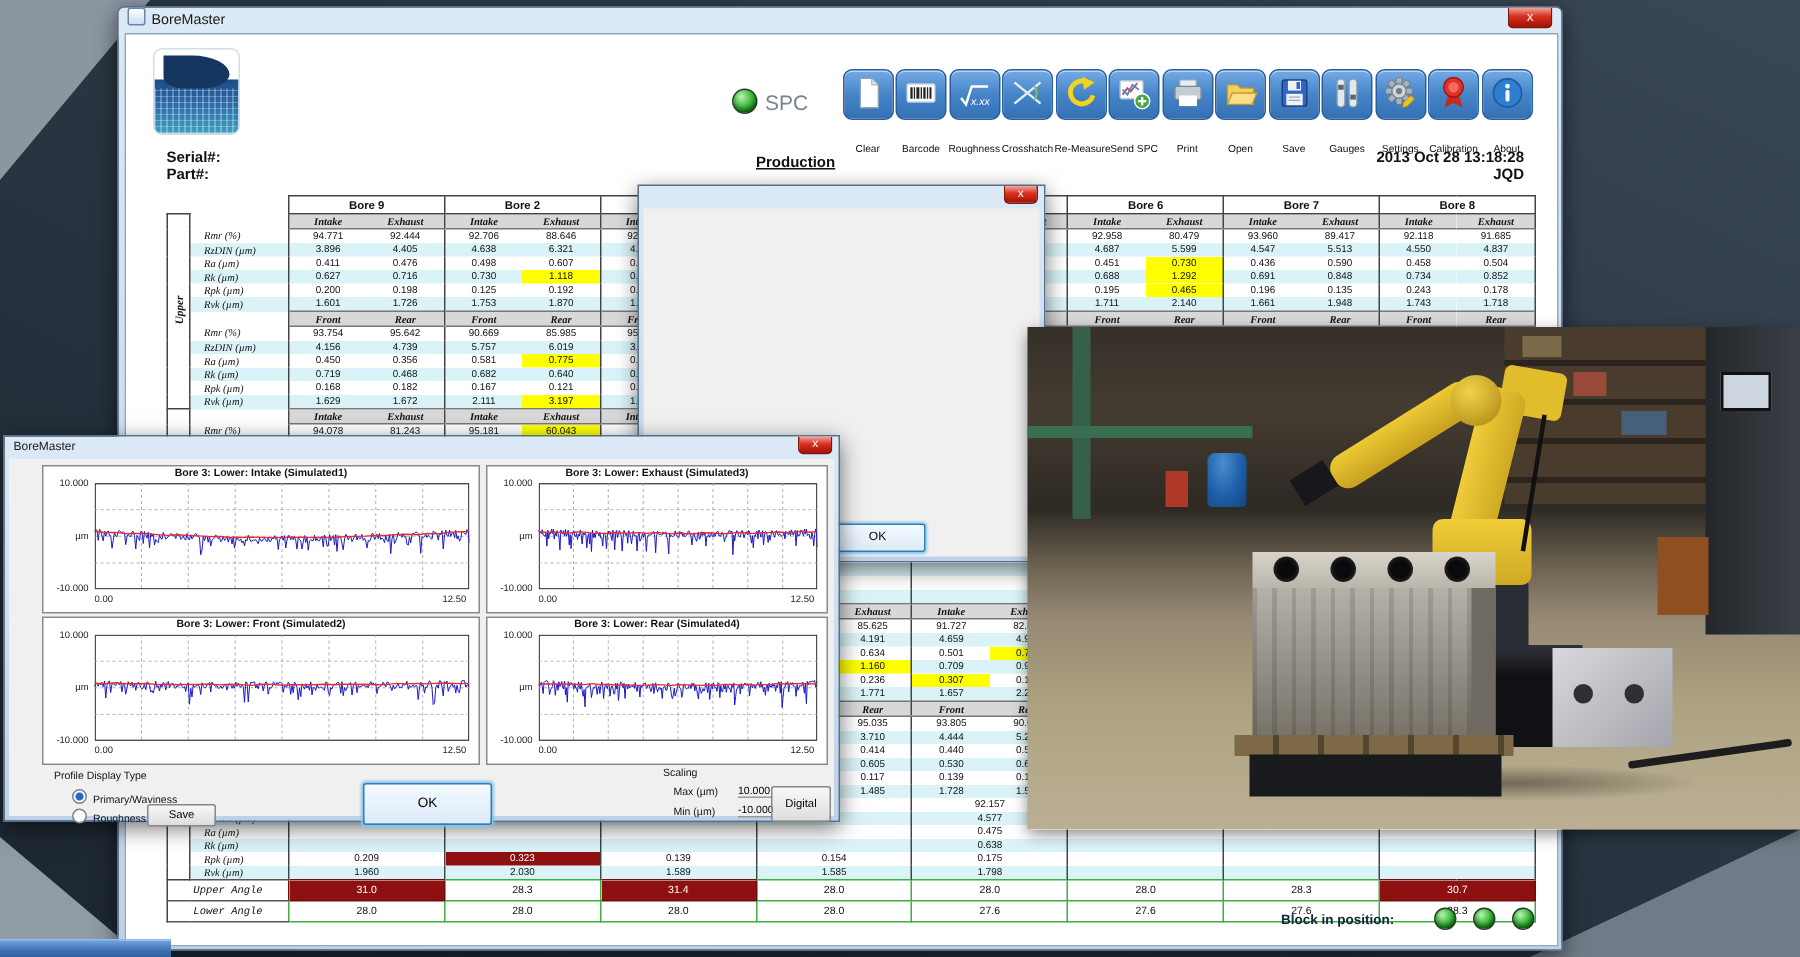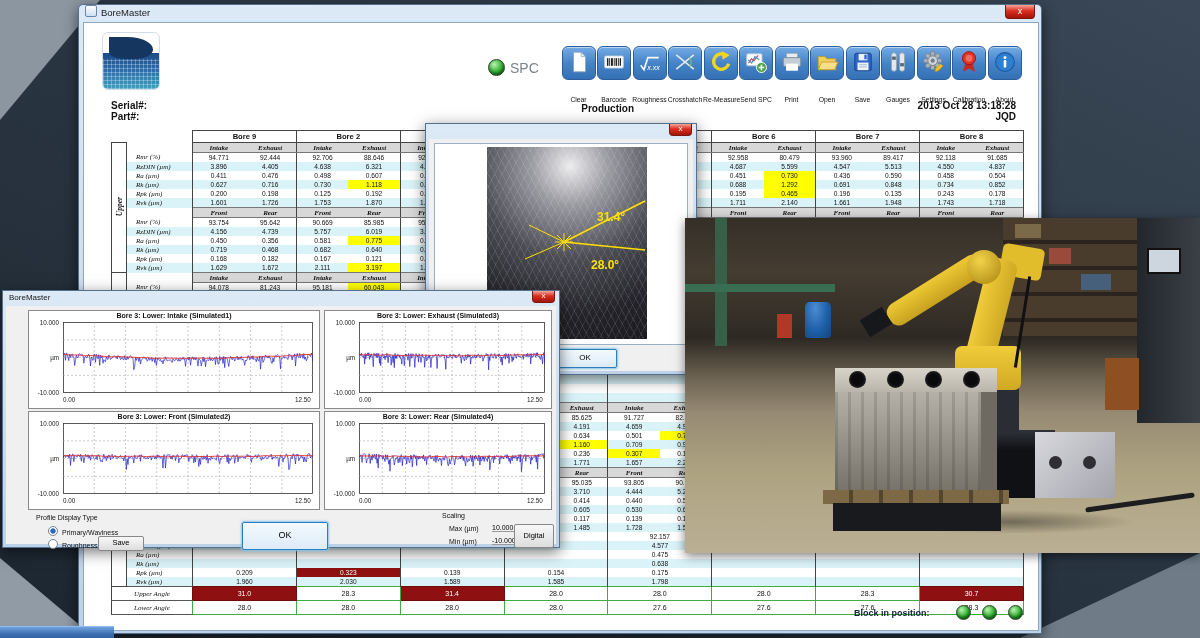--- a/index.html
+++ b/index.html
@@ -61,21 +61,21 @@
     font-style:italic;font-family:"Liberation Serif",serif;font-size:7px;background:#fff;}
   .bmtable td.ph{background:#d8d8d8;font-style:italic;font-weight:bold;font-family:"Liberation Serif",serif;
     font-size:7px;border-top:1px solid #777;border-bottom:1px solid #777;}
   .bmtable td.v0{border-left:1px solid #444;}
   .bmtable td.vend{border-right:1px solid #444;}
   .bmtable tr.stripe td.val{background:#daf3f8;}
   .bmtable tr.stripe td.rlabel{background:#daf3f8;}
   .bmtable td.yellow{background:#ffff00 !important;}
   .bmtable td.redcell{background:#8f1010 !important;color:#fff;}
   .bmtable .anglerow td{height:13px;border-top:1px solid #555;border-bottom:1px solid #555;}
-  .bmtable td.alabel{font-style:italic;font-family:Liberation Serif, serif;font-size:7px;
+  .bmtable td.alabel{font-style:italic;font-family:Liberation Mono, monospace;font-size:7px;
     border-left:1px solid #444;}
   .bmtable td.acell{border:1px solid #3fae3f;font-size:7px;}
   .bmtable td.acell.redcell{border:1px solid #6e0c0c;}
   .footer{position:absolute;left:770px;top:582px;display:flex;align-items:center;}
   .footer .flabel{font-size:9px;font-weight:bold;color:#10243a;margin-right:26px;}
   .footer .led{width:13px;height:13px;margin-right:11px;}
   
   .chwin{left:425px;top:123px;width:270px;height:250px;z-index:2;}
   .chwin .titlebar{height:14px;font-size:8px;line-height:14px;}
   .chbody{position:absolute;left:3px;top:15px;right:3px;bottom:3px;background:#f0f0f0;}
@@ -257,21 +257,21 @@
                   <circle cx="11" cy="11" r="8.6" fill="#2f7fd0" stroke="#1a5a9e" stroke-width="1"></circle>
                   <circle cx="11" cy="6.8" r="1.4" fill="#fff"></circle>
                   <rect x="9.8" y="9.2" width="2.4" height="7" rx="1" fill="#fff"></rect>
                 </svg></span></div>
      <div class="tlabel">About</div>
    </div>
         </div>
 
       <div class="hdrtext" style="left:27px;top:77px;">Serial#:</div>
       <div class="hdrtext" style="left:27px;top:88px;">Part#:</div>
-      <div class="hdrtext" style="left:420px;top:80px;width:130px;text-align:right;">Production</div>
+      <div class="hdrtext" style="left:420px;top:80px;width:130px;text-align:left;text-decoration:underline;">Production</div>
       <div class="hdrtext" style="right:22px;top:77px;text-align:right;">2013 Oct 28  13:18:28</div>
       <div class="hdrtext" style="right:22px;top:88px;text-align:right;">JQD</div>
 
       <table class="bmtable" id="bmtable">
           <colgroup>
             <col style="width:15px">
             <col style="width:66px">
             <col style="width:51.9px">
             <col style="width:51.9px">
             <col style="width:51.9px">
@@ -1199,40 +1199,20 @@
         <span class="led"></span>
         <span class="led"></span>
         <span class="led"></span>
       </div>
     </div>
   </div>
 
   <div class="win chwin">
     <div class="xbtn small" style="right:4px;">x</div>
     <div class="chbody">
-      <div class="chpanel">
-        <div class="chimg">
-          <svg width="160" height="192" viewBox="0 0 160 192">
-            <g stroke="#ffe000" stroke-width="1.6">
-              <line x1="77" y1="95" x2="158" y2="54"></line>
-              <line x1="77" y1="95" x2="158" y2="103"></line>
-              <line x1="77" y1="95" x2="42" y2="78" stroke-width="1"></line>
-              <line x1="77" y1="95" x2="38" y2="112" stroke-width="1"></line>
-            </g>
-            <g stroke="#ffe000" stroke-width="1">
-              <line x1="70" y1="88" x2="84" y2="102"></line>
-                <line x1="84" y1="88" x2="70" y2="102"></line>
-              <line x1="68" y1="95" x2="86" y2="95"></line>
-                <line x1="77" y1="86" x2="77" y2="104"></line>
-            </g>
-            <text x="110" y="74" fill="#ffe000" font-size="12" font-weight="bold" font-family="Liberation Sans, sans-serif">31.4°</text>
-            <text x="104" y="122" fill="#ffe000" font-size="12" font-weight="bold" font-family="Liberation Sans, sans-serif">28.0°</text>
-          </svg>
-        </div>
-      </div>
       <div class="chok">OK</div>
     </div>
   </div>
 
   <div class="photo">
     <div class="ph-el" style="left:30px;top:0;width:12px;height:128px;background:#376049;"></div>
     <div class="ph-el" style="left:0;top:66px;width:150px;height:8px;background:#3a6e52;"></div>
     <div class="ph-el" style="left:318px;top:0;width:197px;height:118px;background:repeating-linear-gradient(180deg,#4a3c2c 0 22px,#2b241e 22px 26px);"></div>
     <div class="ph-el" style="left:330px;top:6px;width:26px;height:14px;background:#7a6a4a;"></div>
     <div class="ph-el" style="left:364px;top:30px;width:22px;height:16px;background:#9a4a3a;"></div>

